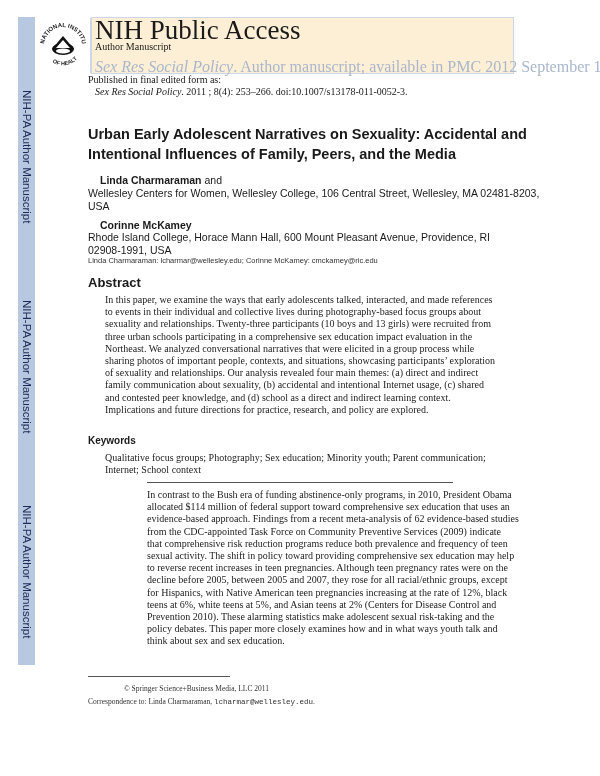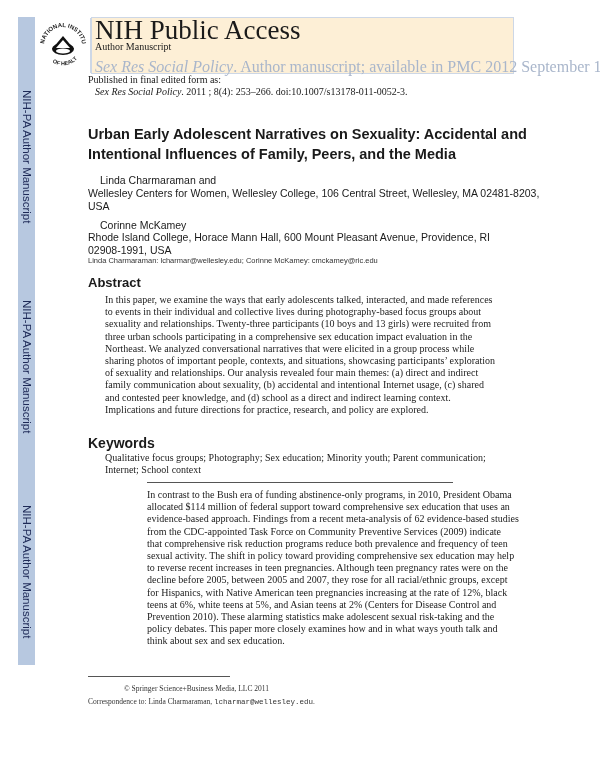--- a/index.html
+++ b/index.html
@@ -50,34 +50,34 @@
   }
   .title {
     position: absolute; left: 88px; top: 124px; width: 470px;
     font-family: "Liberation Sans", sans-serif; font-weight: bold;
     font-size: 14.5px; line-height: 20px; color: #1a1a1a;
   }
   .auth {
     position: absolute; left: 88px; font-family: "Liberation Sans", sans-serif;
     font-size: 10.5px; line-height: 13px; color: #1a1a1a; white-space: nowrap;
   }
-  .auth b { font-weight: normal; padding-left: 12px; }
+  .auth b { font-weight: bold; padding-left: 12px; }
   .aff {
     position: absolute; left: 88px; width: 470px;
     font-family: "Liberation Sans", sans-serif; font-size: 10.5px; line-height: 13px;
   }
   .emails {
     position: absolute; left: 88px; top: 256px;
     font-family: "Liberation Sans", sans-serif; font-size: 7.5px; white-space: nowrap; color: #333;
   }
   .section-h {
     position: absolute; left: 88px;
     font-family: "Liberation Sans", sans-serif; font-weight: bold; font-size: 13px;
   }
-  .section-h.small { font-size: 14px; }
+  .section-h.small { font-size: 10px; }
   .para {
     position: absolute; left: 105px; width: 440px;
     font-size: 10px; line-height: 12.2px; color: #222;
   }
   .para .ln { display: block; white-space: nowrap; }
   .rule {
     position: absolute; height: 1px; background: #555;
   }
   .foot {
     position: absolute; left: 88px; font-size: 7.5px; color: #333; white-space: nowrap;

